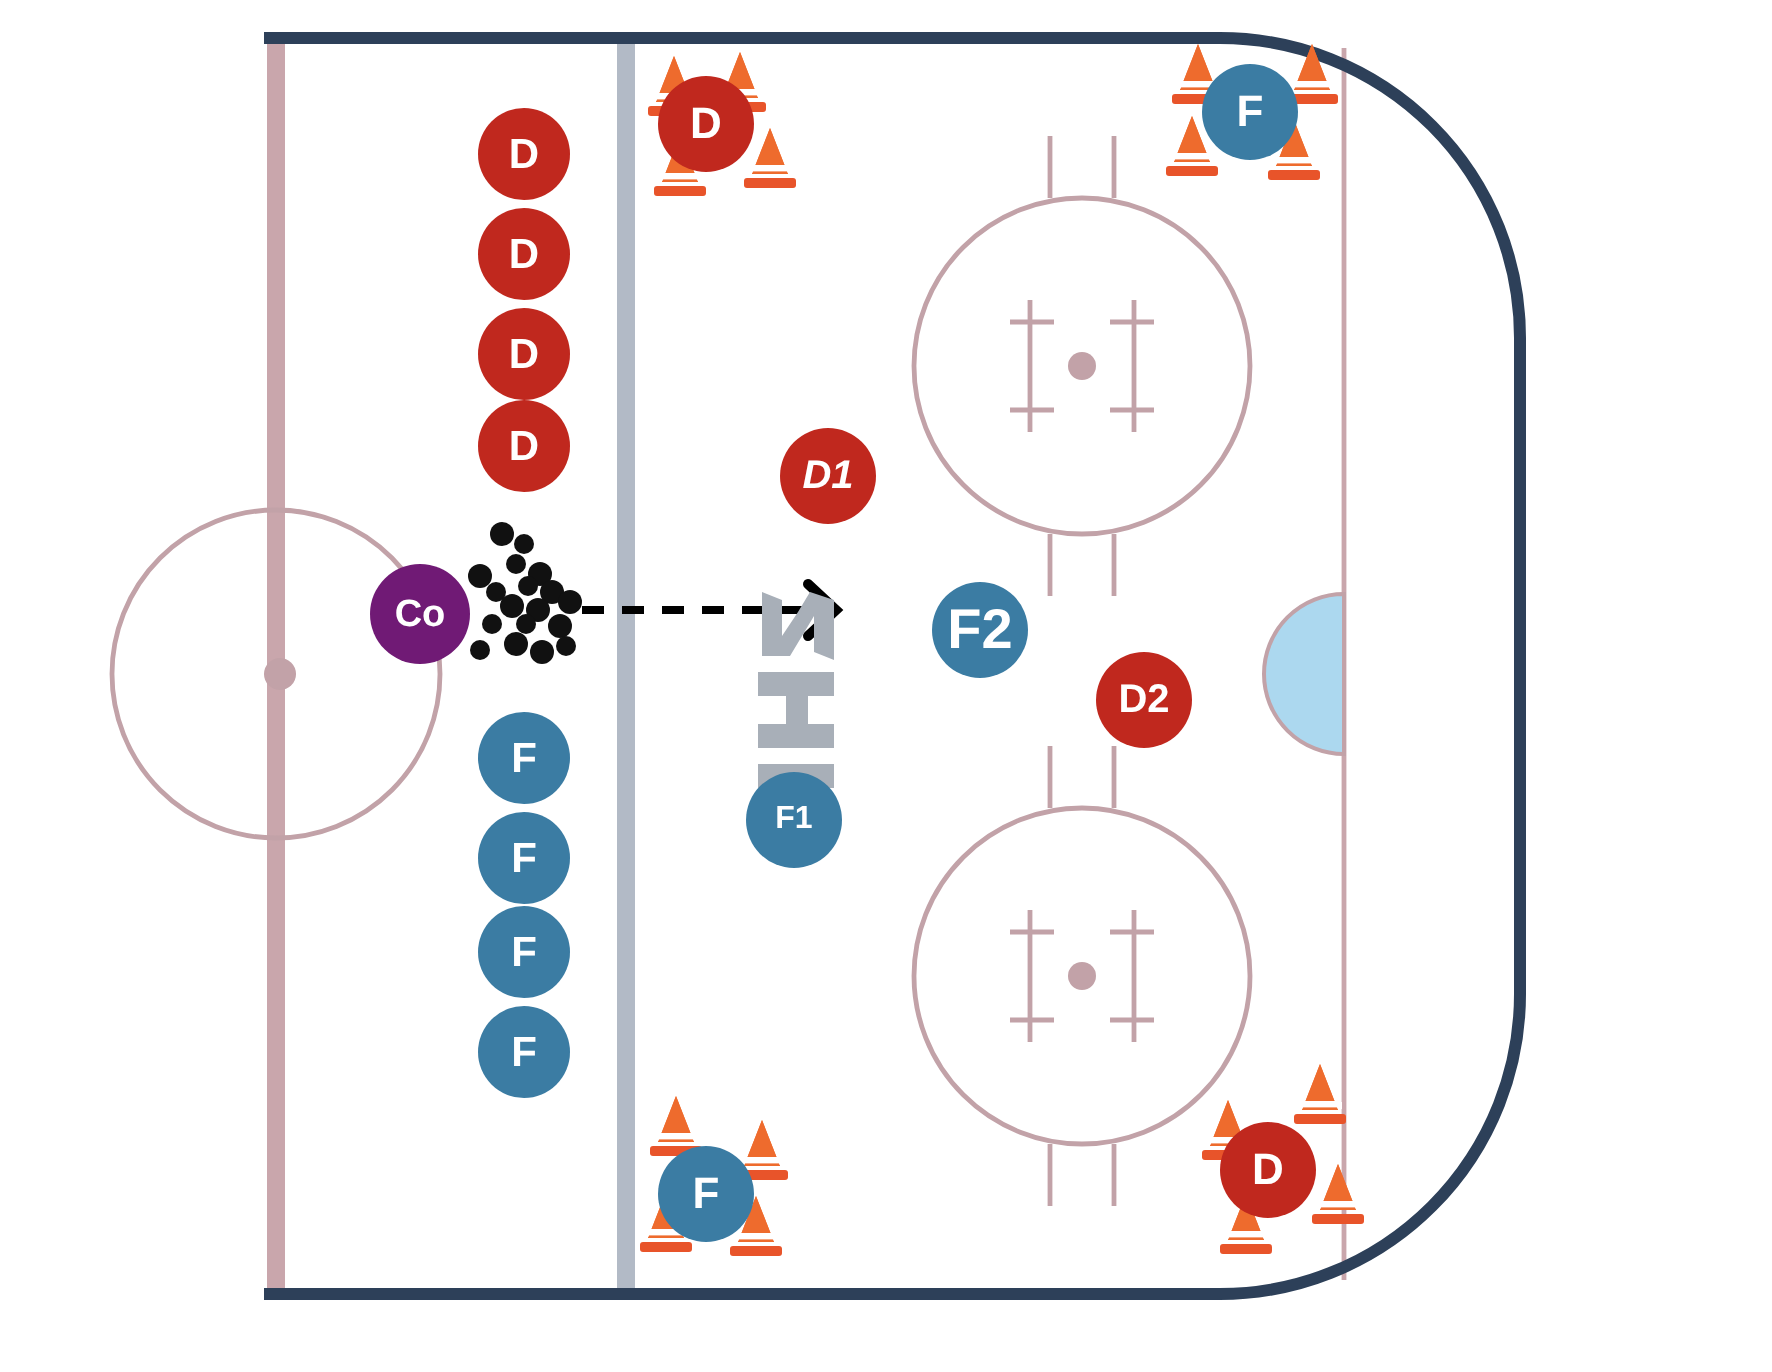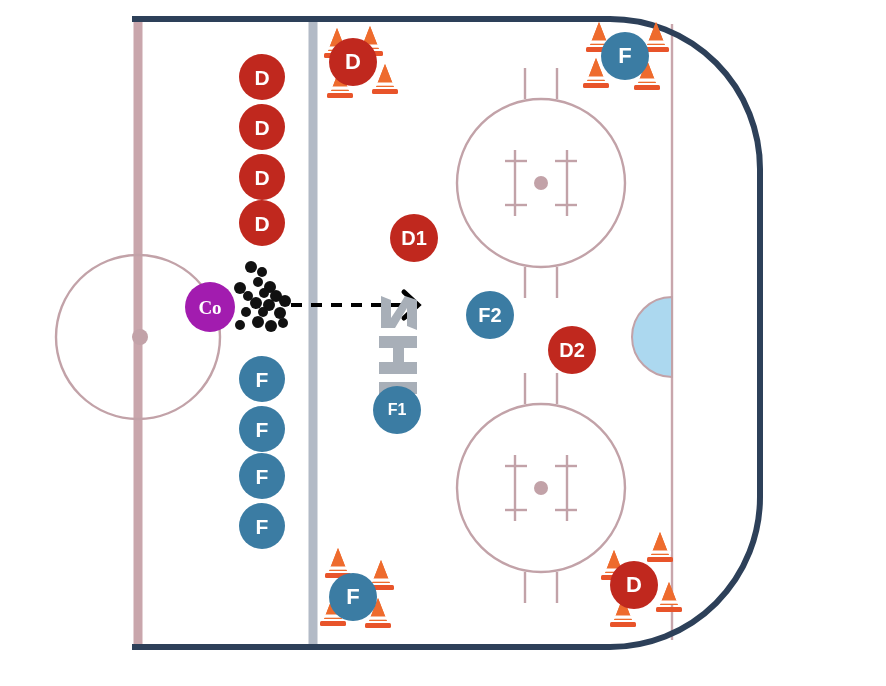--- a/index.html
+++ b/index.html
@@ -30,21 +30,21 @@
     justify-content: center;
     color: #ffffff;
     font-weight: bold;
     font-family: "Liberation Sans", sans-serif;
     line-height: 1;
     box-sizing: border-box;
     user-select: none;
   }
   .marker.red    { background: #C0281E; }
   .marker.blue   { background: #3B7CA3; }
-  .marker.black  { background: #a21caf; font-family: Liberation Serif, serif; }
+  .marker.black  { background: #701a75; }
   .cone {
     position: absolute;
   }
   .puck {
     position: absolute;
     background: #111111;
     border-radius: 50%;
   }
   #logo-watermark {
     position: absolute;
@@ -299,25 +299,25 @@
     </div>
     <div class="marker blue" style="left: 601px; top: 32px; width: 48px; height: 48px; font-size: 22px;">
       <span>F</span>
     </div>
     <div class="marker blue" style="left: 329px; top: 573px; width: 48px; height: 48px; font-size: 22px;">
       <span>F</span>
     </div>
     <div class="marker red" style="left: 610px; top: 561px; width: 48px; height: 48px; font-size: 22px;">
       <span>D</span>
     </div>
-    <div class="marker red" style="left: 390px; top: 214px; width: 48px; height: 48px; font-size: 20px;">
+    <div class="marker red" style="left: 390px; top: 214px; width: 48px; height: 48px; font-size: 20px; font-style: italic;">
       <span>D1</span>
     </div>
     <div class="marker blue" style="left: 373px; top: 386px; width: 48px; height: 48px; font-size: 16px;">
       <span>F1</span>
     </div>
-    <div class="marker blue" style="left: 466px; top: 291px; width: 48px; height: 48px; font-size: 20px;">
+    <div class="marker blue" style="left: 466px; top: 291px; width: 48px; height: 48px; font-size: 28px;">
       <span>F2</span>
     </div>
     <div class="marker red" style="left: 548px; top: 326px; width: 48px; height: 48px; font-size: 20px;">
       <span>D2</span>
     </div>
   </div>
 
 </body></html>

